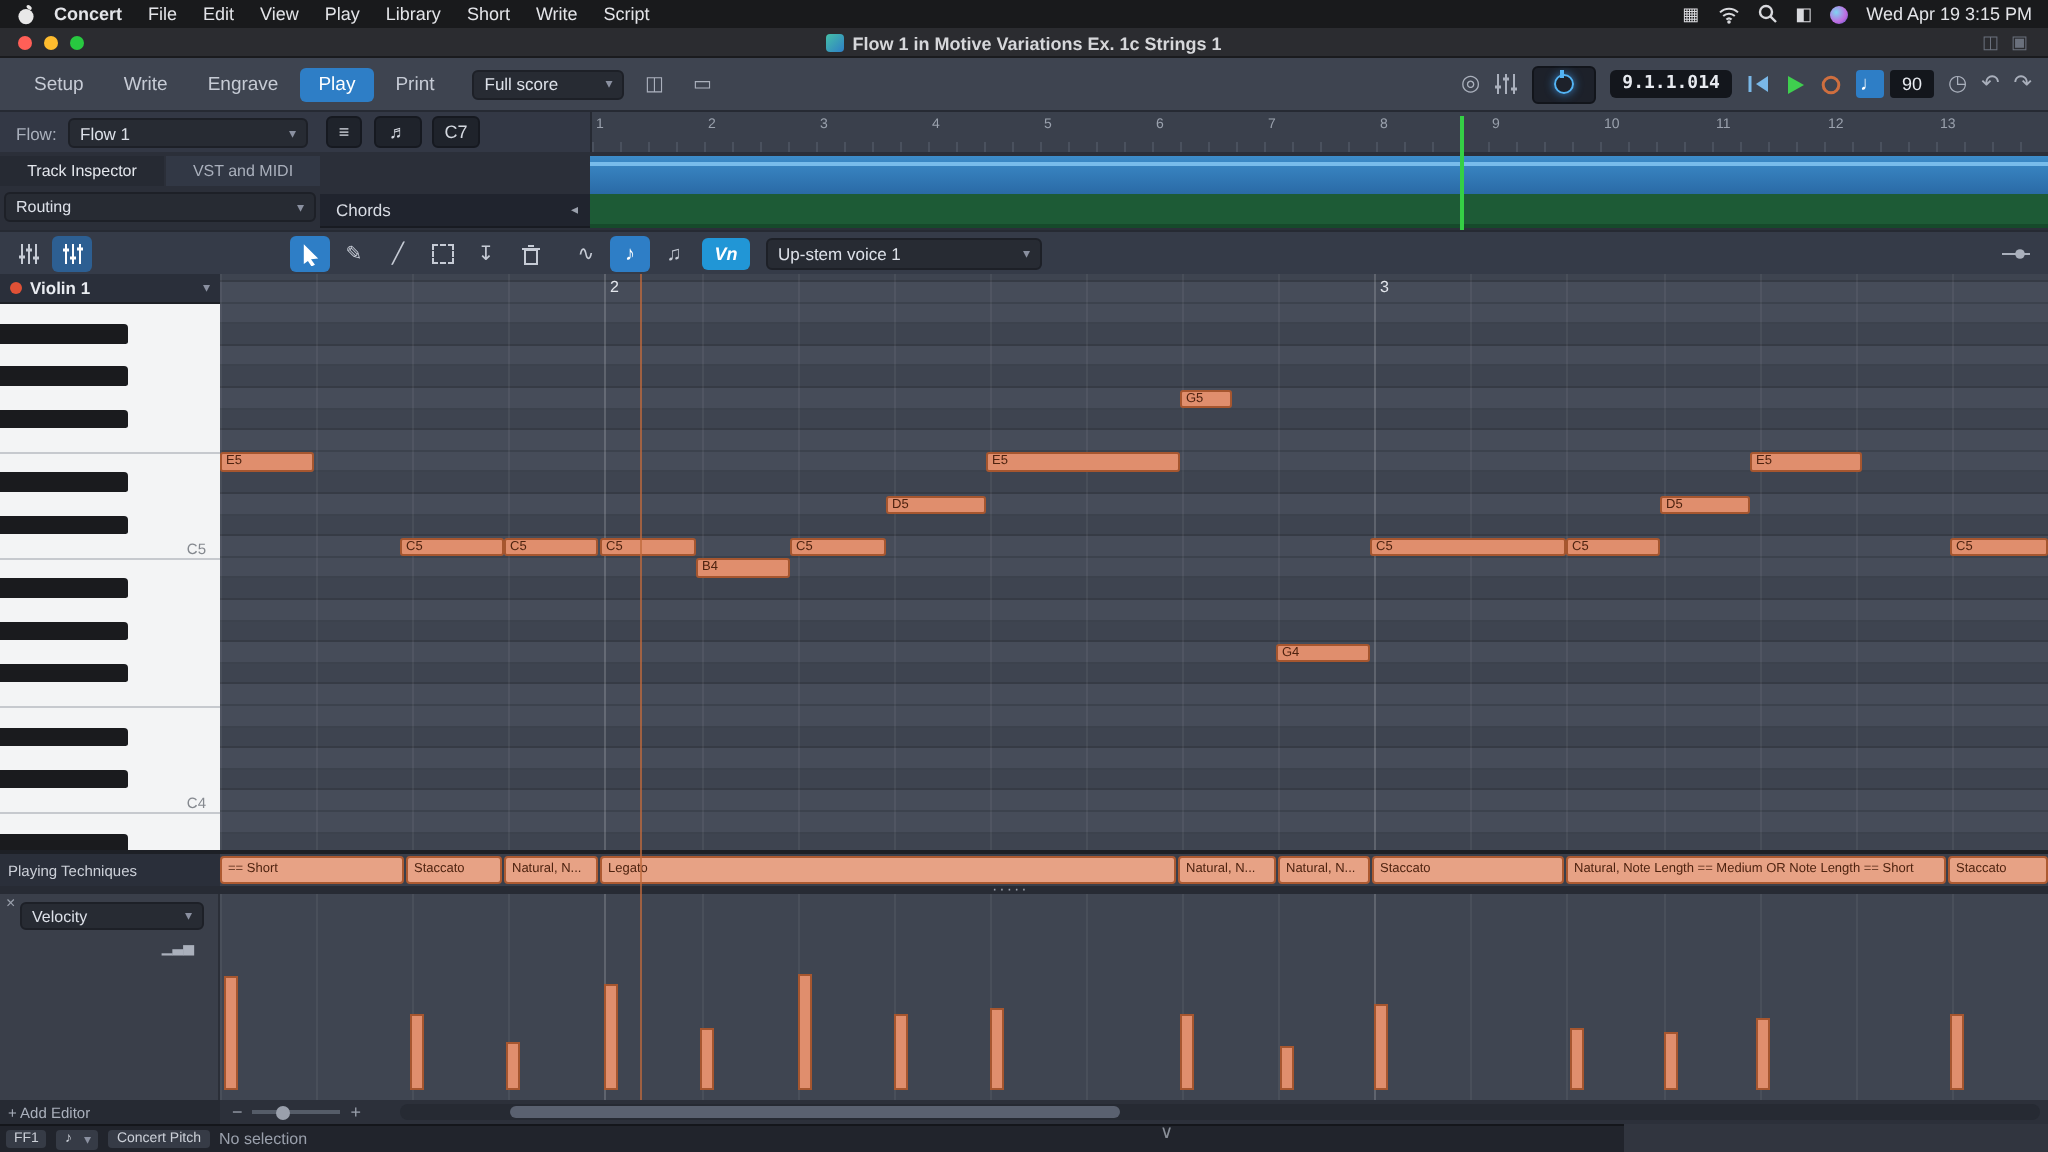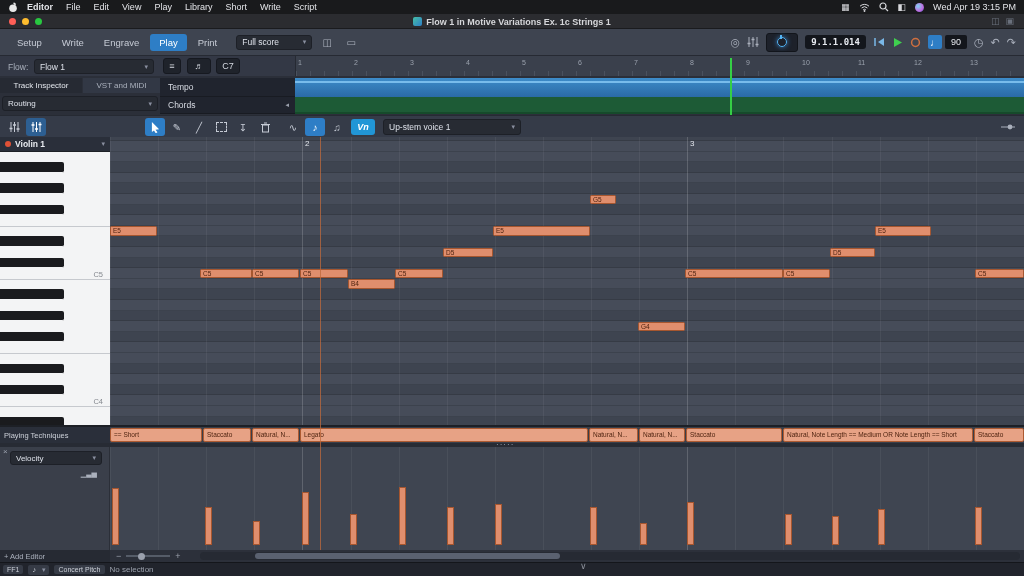--- a/index.html
+++ b/index.html
@@ -130,38 +130,38 @@
   .vbar{position:absolute;width:7px;background:#e08e6d;border:1px solid #a6562f;box-sizing:border-box;}
   
   .bottombar{position:absolute;top:550px;left:0;width:1024px;height:12px;background:#2c303a;}
   .add-editor{position:absolute;left:0;top:0;width:110px;height:12px;background:#262a33;color:#aab0bc;font-size:7.5px;
               display:flex;align-items:center;padding-left:4px;box-sizing:border-box;}
   .zoom-ctrl{position:absolute;left:116px;top:0;height:12px;display:flex;align-items:center;gap:5px;color:#9aa0ac;font-size:9px;}
   .zoom-track{width:44px;height:2px;background:#555c68;position:relative;}
   .zoom-knob{position:absolute;left:12px;top:-2.5px;width:7px;height:7px;border-radius:50%;background:#9aa0ac;}
   .hscroll{position:absolute;left:200px;top:2px;width:820px;height:8px;background:#262a33;border-radius:4px;}
   .hthumb{position:absolute;left:55px;top:1px;width:305px;height:6px;background:#5a6170;border-radius:3px;}
-  .statusbar{position:absolute;top:562px;left:0;width:1024px;height:14px;background:#21242c;border-top:1px solid #14161b;
+  .statusbar{position:absolute;top:562px;left:0;width:812px;height:14px;background:#21242c;border-top:1px solid #14161b;
              box-sizing:border-box;display:flex;align-items:center;gap:5px;padding:0 3px;}
   .chip{background:#363b46;border-radius:2px;color:#ccd0d8;font-size:7px;padding:1px 4px;display:flex;align-items:center;gap:2px;white-space:nowrap;}
   .status-text{color:#9aa0ac;font-size:8px;white-space:nowrap;}
   .center-chev{position:absolute;left:580px;top:-2px;color:#8a8f98;font-size:9px;}
 </style>
 </head>
 <body>
 
 <div class="screen">
 
   <div class="menubar">
     <svg width="10" height="11" viewBox="0 0 10 11">
       <circle cx="5" cy="6.3" r="3.8" fill="#e8e8e8"></circle>
       <ellipse cx="6.6" cy="1.7" rx="1.5" ry=".9" fill="#e8e8e8" transform="rotate(40 6.6 1.7)"></ellipse>
     </svg>
     <div id="menu-items">
-        <div class="menu-item strong">Editor</div>
+        <div class="menu-item strong">Concert</div>
         <div class="menu-item">File</div>
         <div class="menu-item">Edit</div>
         <div class="menu-item">View</div>
         <div class="menu-item">Play</div>
         <div class="menu-item">Library</div>
         <div class="menu-item">Short</div>
         <div class="menu-item">Write</div>
         <div class="menu-item">Script</div>
       </div>
     <div class="menu-right">
@@ -269,23 +269,20 @@
         <div class="ruler-num" style="left: 674px;">13</div>
       </div>
   </div>
 
   <div class="trackshead">
     <div class="lp-tab" id="tab-ti">Track Inspector</div>
     <div class="lp-tab" id="tab-vm">VST and MIDI</div>
     <div class="sel routing-sel">
       <span>Routing</span>
       <span class="chev">▾</span>
-    </div>
-    <div class="tr-label" id="tempo-label">
-      <span>Tempo</span>
     </div>
     <div class="tr-label" id="chords-label">
       <span>Chords</span>
       <span class="collapse">◂</span>
     </div>
     <div class="lane" id="tempo-lane"></div>
     <div class="lane" id="chords-lane"></div>
   </div>
 
   <div class="toolrow">

